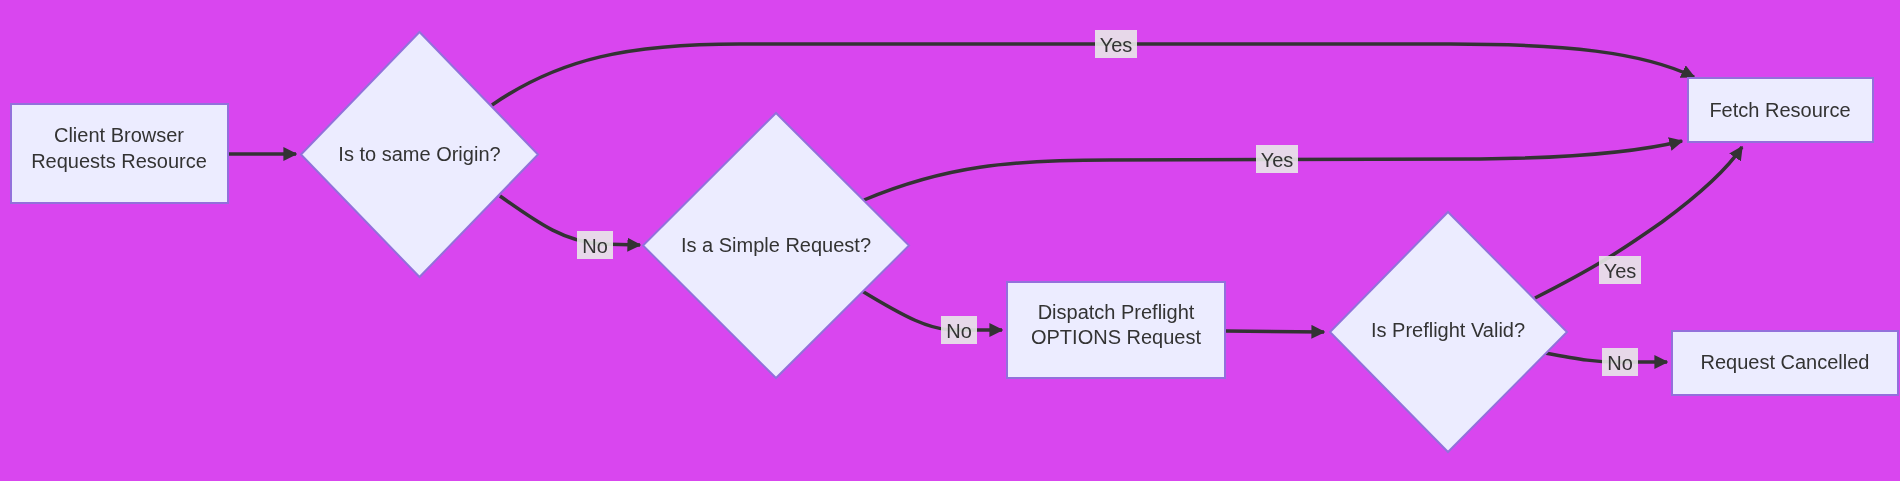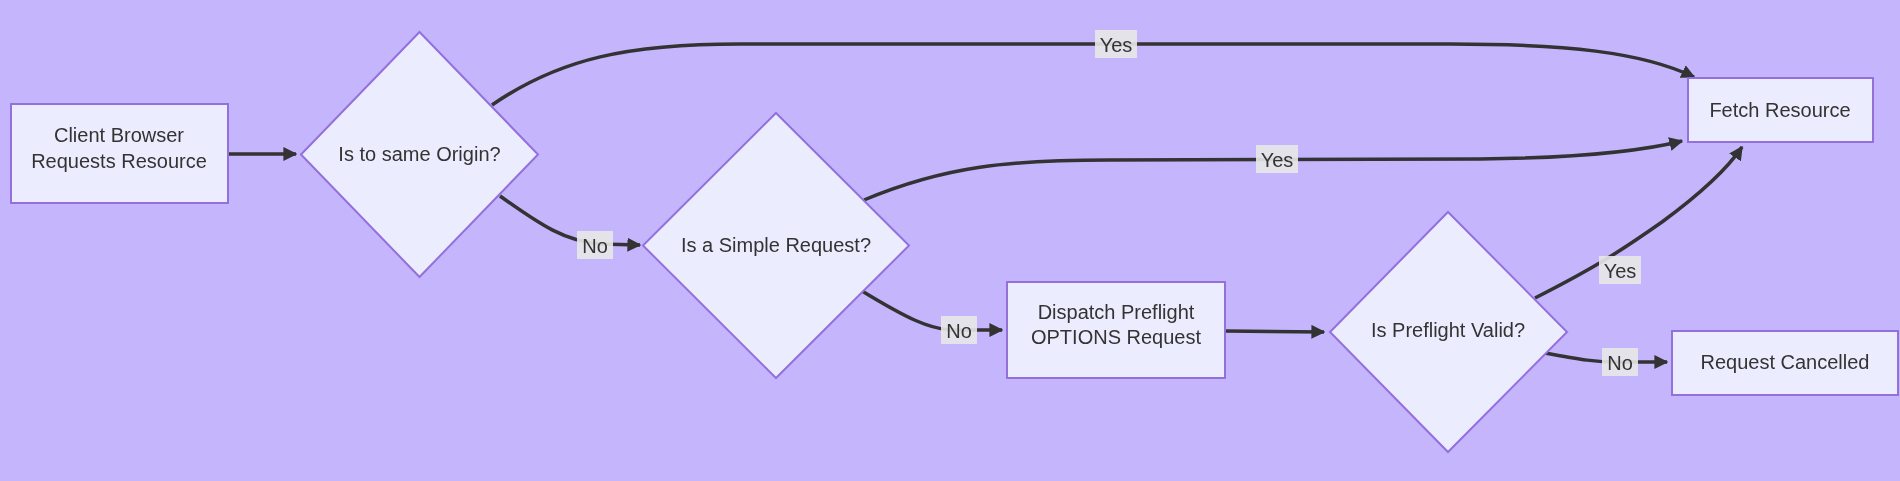--- a/index.html
+++ b/index.html
@@ -4,21 +4,21 @@
 <style>
   html, body {
     margin: 0;
     padding: 0;
     background: #ffffff;
   }
   .stage {
     position: relative;
     width: 1900px;
     height: 481px;
-    background: #c4b5fd;
+    background: #d946ef;
     overflow: hidden;
   }
   svg { display: block; }
   .node-shape {
     fill: var(--node_fill, #ECECFF);
     stroke: var(--node_border, #9370DB);
     stroke-width: 2;
   }
   .edge {
     fill: none;

